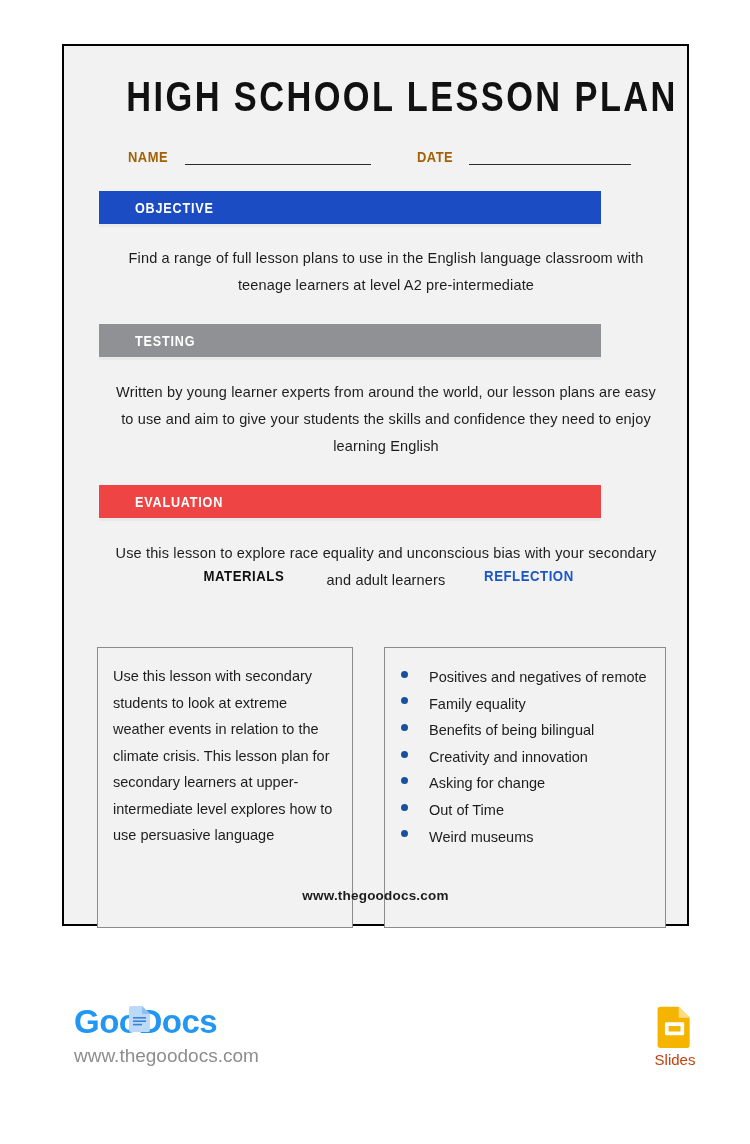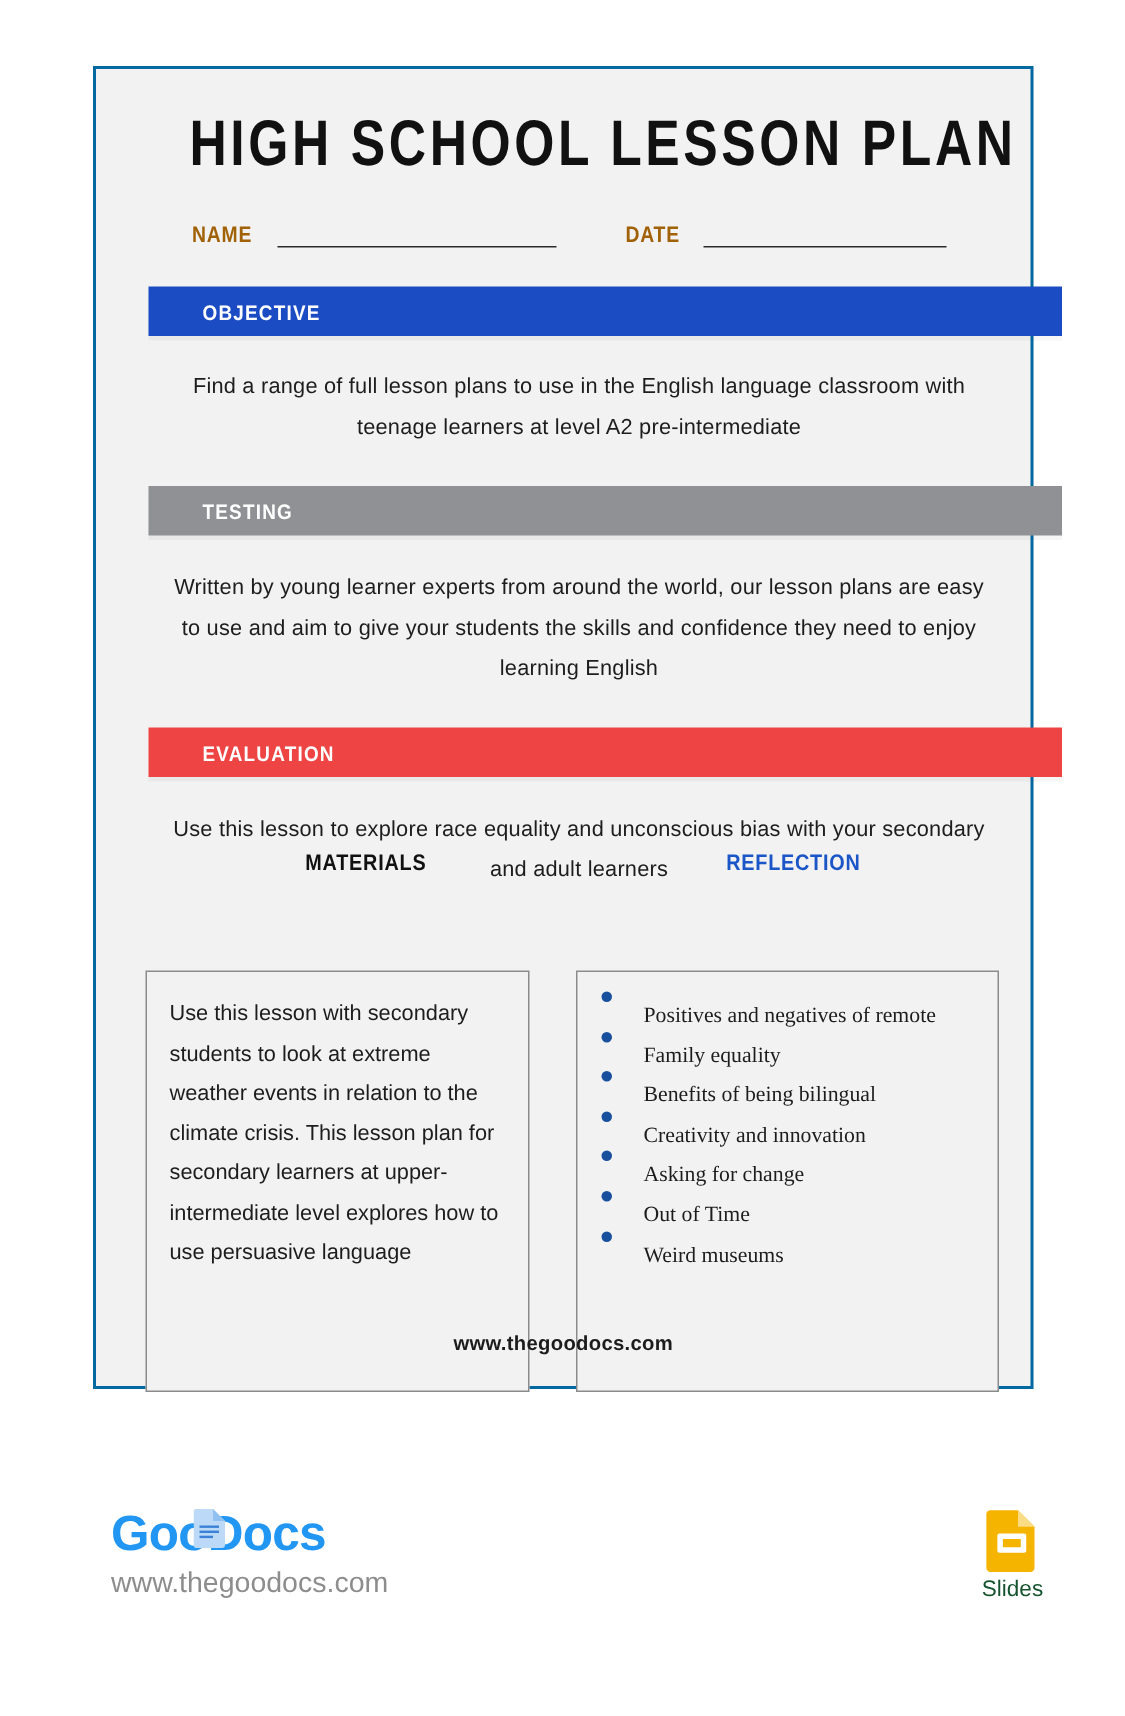--- a/index.html
+++ b/index.html
@@ -11,21 +11,21 @@
     position:relative;
     overflow:hidden;
   }
 
   
   .page-frame{
     position:absolute;
     left:62px; top:44px;
     width:627px; height:882px;
     background:#f2f2f2;
-    border:2px solid #0369a1;
+    border:2px solid #000000;
   }
 
   
   .doc-title{
     position:absolute; left:0; right:0; top:24px;
     text-align:center;
     font-family:"Liberation Sans Narrow","Liberation Sans",sans-serif;
     font-weight:bold;
     font-size:43px;
     line-height:52px;
@@ -55,21 +55,21 @@
     height:13px;
   }
   .rule-name{ width:186px; margin-left:10px; }
   .rule-date{ width:162px; margin-left:10px; }
   .gap-dt{ width:46px; }
 
   
   .bar{
     position:absolute;
     left:35px;
-    width:609px;
+    width:502px;
     height:33px;
     display:flex;
     align-items:center;
     padding-left:36px;
     color:#ffffff;
     font-family:"Liberation Sans Narrow","Liberation Sans",sans-serif;
     font-weight:bold;
     font-size:14px;
     letter-spacing:0.9px;
     box-shadow:0 3px 0 rgba(0,0,0,0.035);
@@ -124,22 +124,22 @@
     padding:15px 16px 0 15px;
     font-family:"Liberation Sans", sans-serif;
     font-size:14.5px;
     line-height:26.5px;
     color:#1d1d1d;
   }
 
   .bullet-list{ padding:16px 12px 0 16px; list-style:none; }
   .bullet-list li{
     display:flex;
-    align-items:flex-start;
-    font-family:Liberation Serif, serif;
+    align-items:center;
+    font-family:Liberation Sans, sans-serif;
     font-size:14.5px;
     line-height:26.6px;
     color:#1d1d1d;
   }
   .bullet-dot{
     flex:0 0 auto;
     width:7px; height:7px;
     border-radius:50%;
     background:#19509e;
     margin-right:21px;
@@ -197,21 +197,21 @@
     position:absolute;
     left:645px; top:1004px;
     width:60px;
     text-align:center;
   }
   .slides-icon{ width:44px; height:44px; margin:0 auto; display:block; }
   .slides-label{
     margin-top:3px;
     font-family:"Liberation Sans", sans-serif;
     font-size:15px;
-    color:#14532d;
+    color:#c2410c;
   }
 </style>
 </head>
 <body>
 
 <div class="page-frame">
 
   <div class="doc-title">HIGH SCHOOL LESSON PLAN</div>
 
   <div class="namedate">

